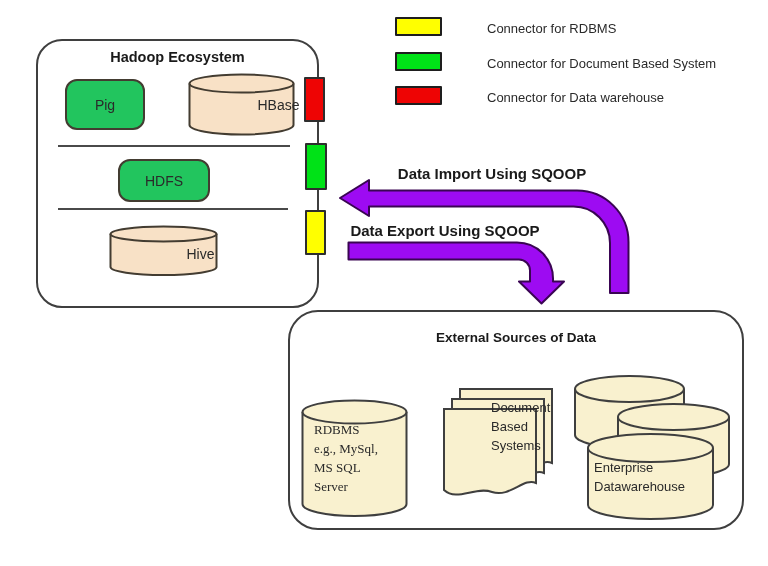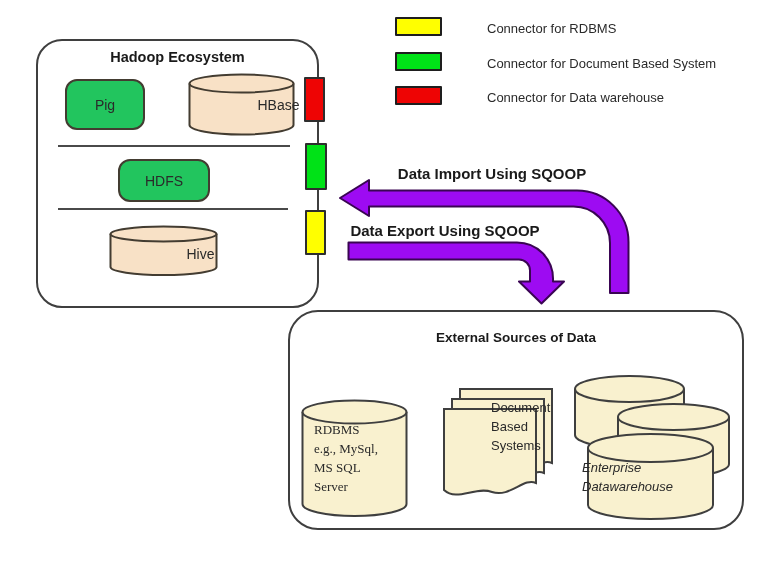--- a/index.html
+++ b/index.html
@@ -155,17 +155,17 @@
       </g>
       <g>
         <path class="shape-fill-ext" d="M46,44 V91 A55.5,13 0 0 0 157,91 V44"></path>
         <ellipse class="shape-fill-ext" cx="101.5" cy="44" rx="55.5" ry="13"></ellipse>
       </g>
       <g>
         <path class="shape-fill-ext" d="M16,75 V132 A62.5,14 0 0 0 141,132 V75"></path>
         <ellipse class="shape-fill-ext" cx="78.5" cy="75" rx="62.5" ry="14"></ellipse>
       </g>
     </svg>
-    <div class="ext-label" style="left:292px; top:146px;font-style:italic;">Enterprise
+    <div class="ext-label" style="left:304px; top:146px;">Enterprise
 Datawarehouse</div>
   </div>
 
 </div>
 
 </body></html>

